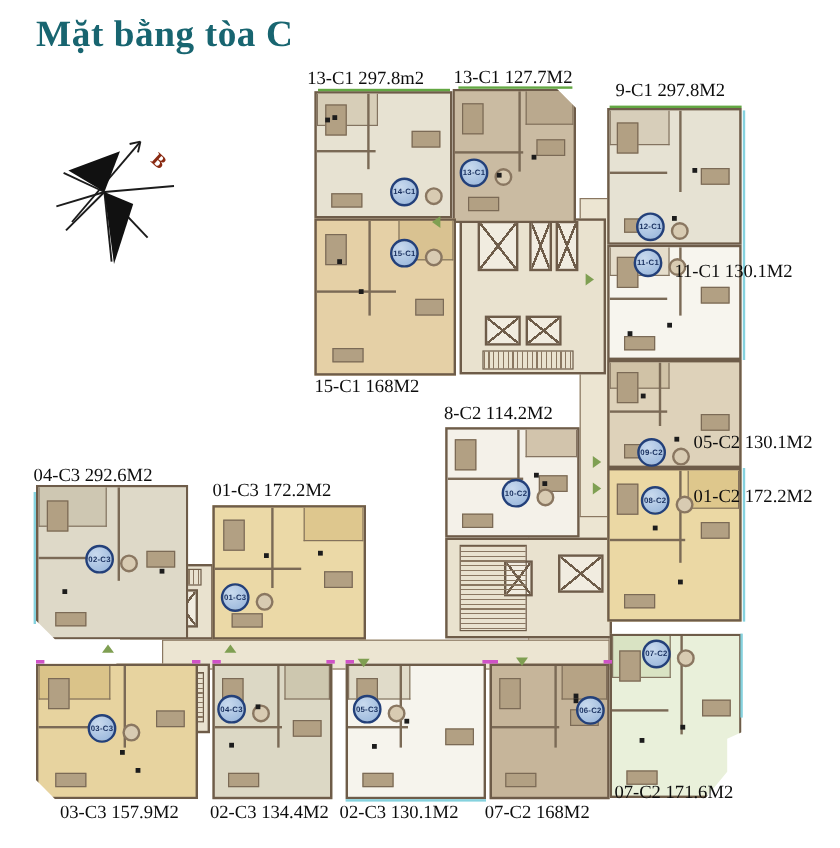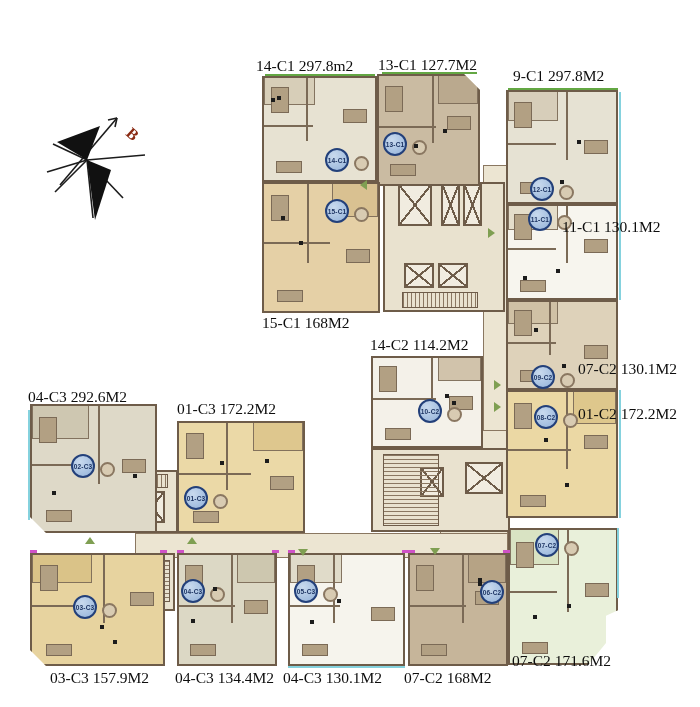--- a/index.html
+++ b/index.html
@@ -40,20 +40,21 @@
   .arr-up{border-left:5px solid transparent;border-right:5px solid transparent;border-bottom:7px solid #7f9f52;}
   .arr-down{border-left:5px solid transparent;border-right:5px solid transparent;border-top:7px solid #7f9f52;}
   .arr-right{border-top:5px solid transparent;border-bottom:5px solid transparent;border-left:7px solid #7f9f52;}
   .arr-left{border-top:5px solid transparent;border-bottom:5px solid transparent;border-right:7px solid #7f9f52;}
   .compass{position:absolute;left:45px;top:100px;z-index:4;}
 </style>
 </head>
 <body>
 
 <div class="stage">
+  <h1 class="title">Mặt bằng tòa C</h1>
 
   <svg class="compass" width="125" height="138" viewBox="0 0 125 138">
     <g stroke="#1c1c1c" stroke-width="1.6" fill="none">
       <line x1="72" y1="18" x2="15" y2="85"></line>
       <line x1="72" y1="18" x2="63" y2="20"></line>
       <line x1="72" y1="18" x2="70" y2="27"></line>
       <line x1="42" y1="60" x2="8" y2="44"></line>
       <line x1="42" y1="60" x2="100" y2="55"></line>
       <line x1="42" y1="60" x2="10" y2="92"></line>
       <line x1="42" y1="60" x2="48" y2="118"></line>
@@ -92,21 +93,21 @@
         <div class="wallv" style="left: 38%; top: 0px; height: 62%;"></div>
         <div class="wallh" style="left: 0px; top: 46%; width: 44%;"></div>
         <div class="furn" style="left: 6%; top: 9%; width: 18px; height: 26px;"></div>
         <div class="furn" style="right: 7%; top: 30%; width: 24px; height: 14px;"></div>
         <div class="furn" style="left: 11%; bottom: 7%; width: 26px; height: 12px;"></div>
         <div class="tbl" style="left: 90px; top: 78px;"></div>
         <div class="dot" style="left: 6%; top: 20%;"></div>
         <div class="dot" style="left: 12%; top: 18%;"></div>
       </div>
       <div class="badge" style="left: 325px; top: 148px;">14-C1</div>
-      <div class="plabel" style="left: 256px; top: 57px;">14-C1 297.8m2</div>
+      <div class="plabel" style="left: 256px; top: 57px;">13-C1 297.8m2</div>
       <div class="unit ch-tr" style="left: 377px; top: 74px; width: 103px; height: 112px; background: rgb(202, 187, 162);">
         <div class="room" style="top: 0px; width: 40%; height: 26%; background: rgb(185, 168, 140); right: 0px;"></div>
         <div class="wallv" style="left: 54%; top: 0px; height: 62%;"></div>
         <div class="wallh" style="left: 0px; top: 46%; width: 58%;"></div>
         <div class="furn" style="left: 6%; top: 9%; width: 18px; height: 26px;"></div>
         <div class="furn" style="right: 7%; top: 37%; width: 24px; height: 14px;"></div>
         <div class="furn" style="left: 11%; bottom: 7%; width: 26px; height: 12px;"></div>
         <div class="tbl" style="left: 33px; top: 64px;"></div>
         <div class="dot" style="left: 35%; top: 63%;"></div>
         <div class="dot" style="left: 65%; top: 49%;"></div>
@@ -157,34 +158,34 @@
         <div class="wallv" style="left: 54%; top: 0px; height: 62%;"></div>
         <div class="wallh" style="left: 0px; top: 46%; width: 58%;"></div>
         <div class="furn" style="left: 6%; top: 9%; width: 18px; height: 26px;"></div>
         <div class="furn" style="right: 7%; top: 43%; width: 24px; height: 14px;"></div>
         <div class="furn" style="left: 11%; bottom: 7%; width: 26px; height: 12px;"></div>
         <div class="tbl" style="left: 74px; top: 49px;"></div>
         <div class="dot" style="left: 73%; top: 49%;"></div>
         <div class="dot" style="left: 67%; top: 41%;"></div>
       </div>
       <div class="badge" style="left: 418px; top: 399px;">10-C2</div>
-      <div class="plabel" style="left: 370px; top: 336px;">14-C2 114.2M2</div>
+      <div class="plabel" style="left: 370px; top: 336px;">8-C2 114.2M2</div>
       <div class="unit" style="left: 506px; top: 300px; width: 112px; height: 90px; background: rgb(222, 210, 186);">
         <div class="room" style="top: 0px; width: 46%; height: 26%; background: rgb(207, 192, 164); left: 0px;"></div>
         <div class="wallv" style="left: 38%; top: 0px; height: 62%;"></div>
         <div class="wallh" style="left: 0px; top: 46%; width: 44%;"></div>
         <div class="furn" style="left: 6%; top: 9%; width: 18px; height: 26px;"></div>
         <div class="furn" style="right: 7%; top: 50%; width: 24px; height: 14px;"></div>
         <div class="furn" style="left: 11%; bottom: 7%; width: 26px; height: 12px;"></div>
         <div class="tbl" style="left: 52px; top: 71px;"></div>
         <div class="dot" style="left: 24%; top: 30%;"></div>
         <div class="dot" style="left: 50%; top: 72%;"></div>
       </div>
       <div class="badge" style="left: 531px; top: 365px;">09-C2</div>
-      <div class="plabel" style="left: 578px; top: 360px;">07-C2 130.1M2</div>
+      <div class="plabel" style="left: 578px; top: 360px;">05-C2 130.1M2</div>
       <div class="unit" style="left: 506px; top: 390px; width: 112px; height: 128px; background: rgb(235, 216, 164);">
         <div class="room" style="top: 0px; width: 40%; height: 26%; background: rgb(221, 198, 138); right: 0px;"></div>
         <div class="wallv" style="left: 54%; top: 0px; height: 62%;"></div>
         <div class="wallh" style="left: 0px; top: 46%; width: 58%;"></div>
         <div class="furn" style="left: 6%; top: 9%; width: 18px; height: 26px;"></div>
         <div class="furn" style="right: 7%; top: 35%; width: 24px; height: 14px;"></div>
         <div class="furn" style="left: 11%; bottom: 7%; width: 26px; height: 12px;"></div>
         <div class="tbl" style="left: 55px; top: 21px;"></div>
         <div class="dot" style="left: 53%; top: 73%;"></div>
         <div class="dot" style="left: 33%; top: 37%;"></div>
@@ -235,34 +236,34 @@
         <div class="wallv" style="left: 54%; top: 0px; height: 62%;"></div>
         <div class="wallh" style="left: 0px; top: 46%; width: 58%;"></div>
         <div class="furn" style="left: 6%; top: 9%; width: 18px; height: 26px;"></div>
         <div class="furn" style="right: 7%; top: 41%; width: 24px; height: 14px;"></div>
         <div class="furn" style="left: 11%; bottom: 7%; width: 26px; height: 12px;"></div>
         <div class="tbl" style="left: 31px; top: 32px;"></div>
         <div class="dot" style="left: 13%; top: 59%;"></div>
         <div class="dot" style="left: 35%; top: 29%;"></div>
       </div>
       <div class="badge" style="left: 181px; top: 579px;">04-C3</div>
-      <div class="plabel" style="left: 175px; top: 669px;">04-C3 134.4M2</div>
+      <div class="plabel" style="left: 175px; top: 669px;">02-C3 134.4M2</div>
       <div class="unit" style="left: 288px; top: 553px; width: 117px; height: 113px; background: rgb(246, 244, 237);">
         <div class="room" style="top: 0px; width: 46%; height: 26%; background: rgb(223, 217, 198); left: 0px;"></div>
         <div class="wallv" style="left: 38%; top: 0px; height: 62%;"></div>
         <div class="wallh" style="left: 0px; top: 46%; width: 44%;"></div>
         <div class="furn" style="left: 6%; top: 9%; width: 18px; height: 26px;"></div>
         <div class="furn" style="right: 7%; top: 48%; width: 24px; height: 14px;"></div>
         <div class="furn" style="left: 11%; bottom: 7%; width: 26px; height: 12px;"></div>
         <div class="tbl" style="left: 33px; top: 32px;"></div>
         <div class="dot" style="left: 42%; top: 40%;"></div>
         <div class="dot" style="left: 18%; top: 60%;"></div>
       </div>
       <div class="badge" style="left: 294px; top: 579px;">05-C3</div>
-      <div class="plabel" style="left: 283px; top: 669px;">04-C3 130.1M2</div>
+      <div class="plabel" style="left: 283px; top: 669px;">02-C3 130.1M2</div>
       <div class="unit" style="left: 408px; top: 553px; width: 100px; height: 113px; background: rgb(198, 181, 154);">
         <div class="room" style="top: 0px; width: 40%; height: 26%; background: rgb(181, 162, 132); right: 0px;"></div>
         <div class="wallv" style="left: 54%; top: 0px; height: 62%;"></div>
         <div class="wallh" style="left: 0px; top: 46%; width: 58%;"></div>
         <div class="furn" style="left: 6%; top: 9%; width: 18px; height: 26px;"></div>
         <div class="furn" style="right: 7%; top: 33%; width: 24px; height: 14px;"></div>
         <div class="furn" style="left: 11%; bottom: 7%; width: 26px; height: 12px;"></div>
         <div class="dot" style="left: 71%; top: 21%;"></div>
         <div class="dot" style="left: 71%; top: 25%;"></div>
       </div>

